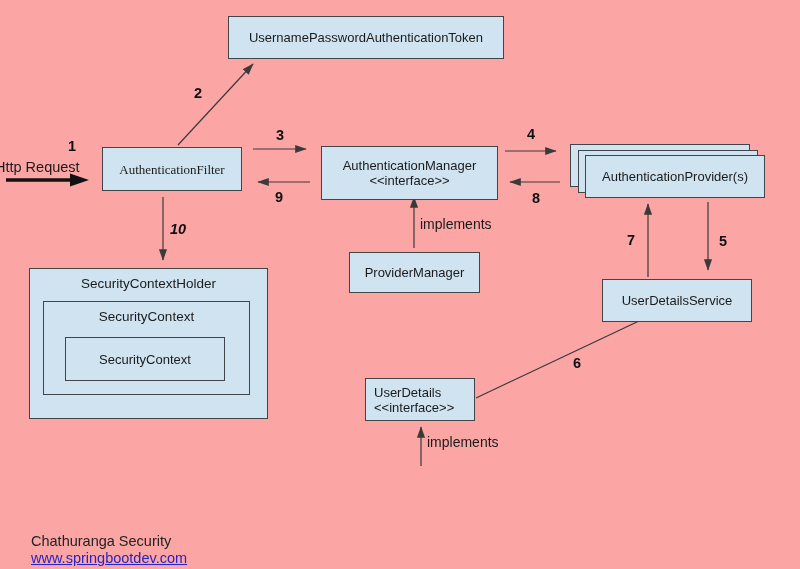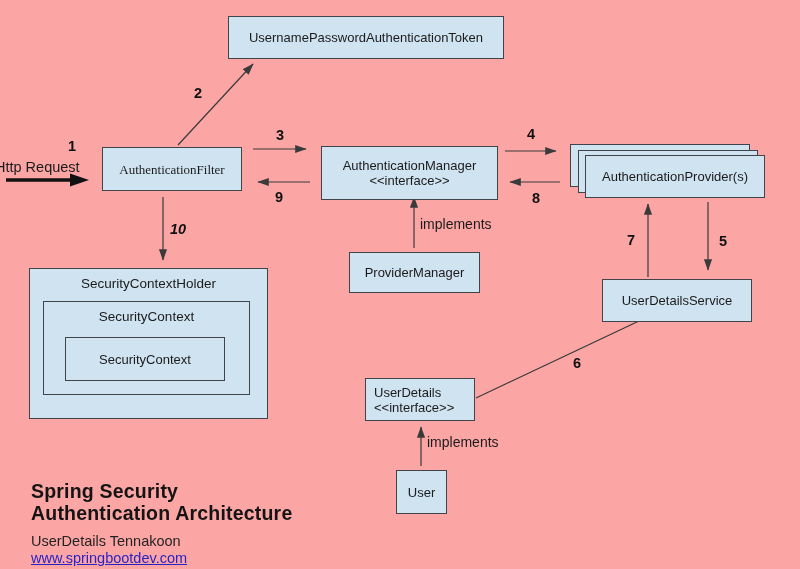--- a/index.html
+++ b/index.html
@@ -112,39 +112,32 @@
 
   <div class="node" style="left:602px;top:279px;width:150px;height:43px;">
     <span>UserDetailsService</span>
   </div>
 
   <div class="node" style="left:365px;top:378px;width:110px;height:43px;align-items:flex-start;padding-left:8px;text-align:left;">
     <span>UserDetails</span>
     <span>&lt;&lt;interface&gt;&gt;</span>
   </div>
 
-  <div class="node" style="left:396px;top:470px;width:51px;height:44px;">
-    <span>User</span>
-  </div>
 
   <span class="num" style="left:72px;top:146px;">1</span>
   <span class="num" style="left:198px;top:93px;">2</span>
   <span class="num" style="left:280px;top:135px;">3</span>
   <span class="num" style="left:531px;top:134px;">4</span>
   <span class="num" style="left:723px;top:241px;">5</span>
   <span class="num" style="left:577px;top:363px;">6</span>
   <span class="num" style="left:631px;top:240px;">7</span>
   <span class="num" style="left:536px;top:198px;">8</span>
   <span class="num" style="left:279px;top:197px;">9</span>
   <span class="num" style="left:178px;top:229px;font-style:italic;">10</span>
 
   <span class="http-label" style="left:-5px;top:159px;">Http Request</span>
   <span class="edge-label" style="left:420px;top:216px;">implements</span>
   <span class="edge-label" style="left:427px;top:434px;">implements</span>
 
-  <div class="footer-title">
-    <div>Spring Security</div>
-    <div>Authentication Architecture</div>
-  </div>
-  <div class="footer-author">UserDetails Tennakoon</div>
+  <div class="footer-author">Chathuranga Security</div>
   <a class="footer-link">www.springbootdev.com</a>
 
 </div>
 
 </body></html>

